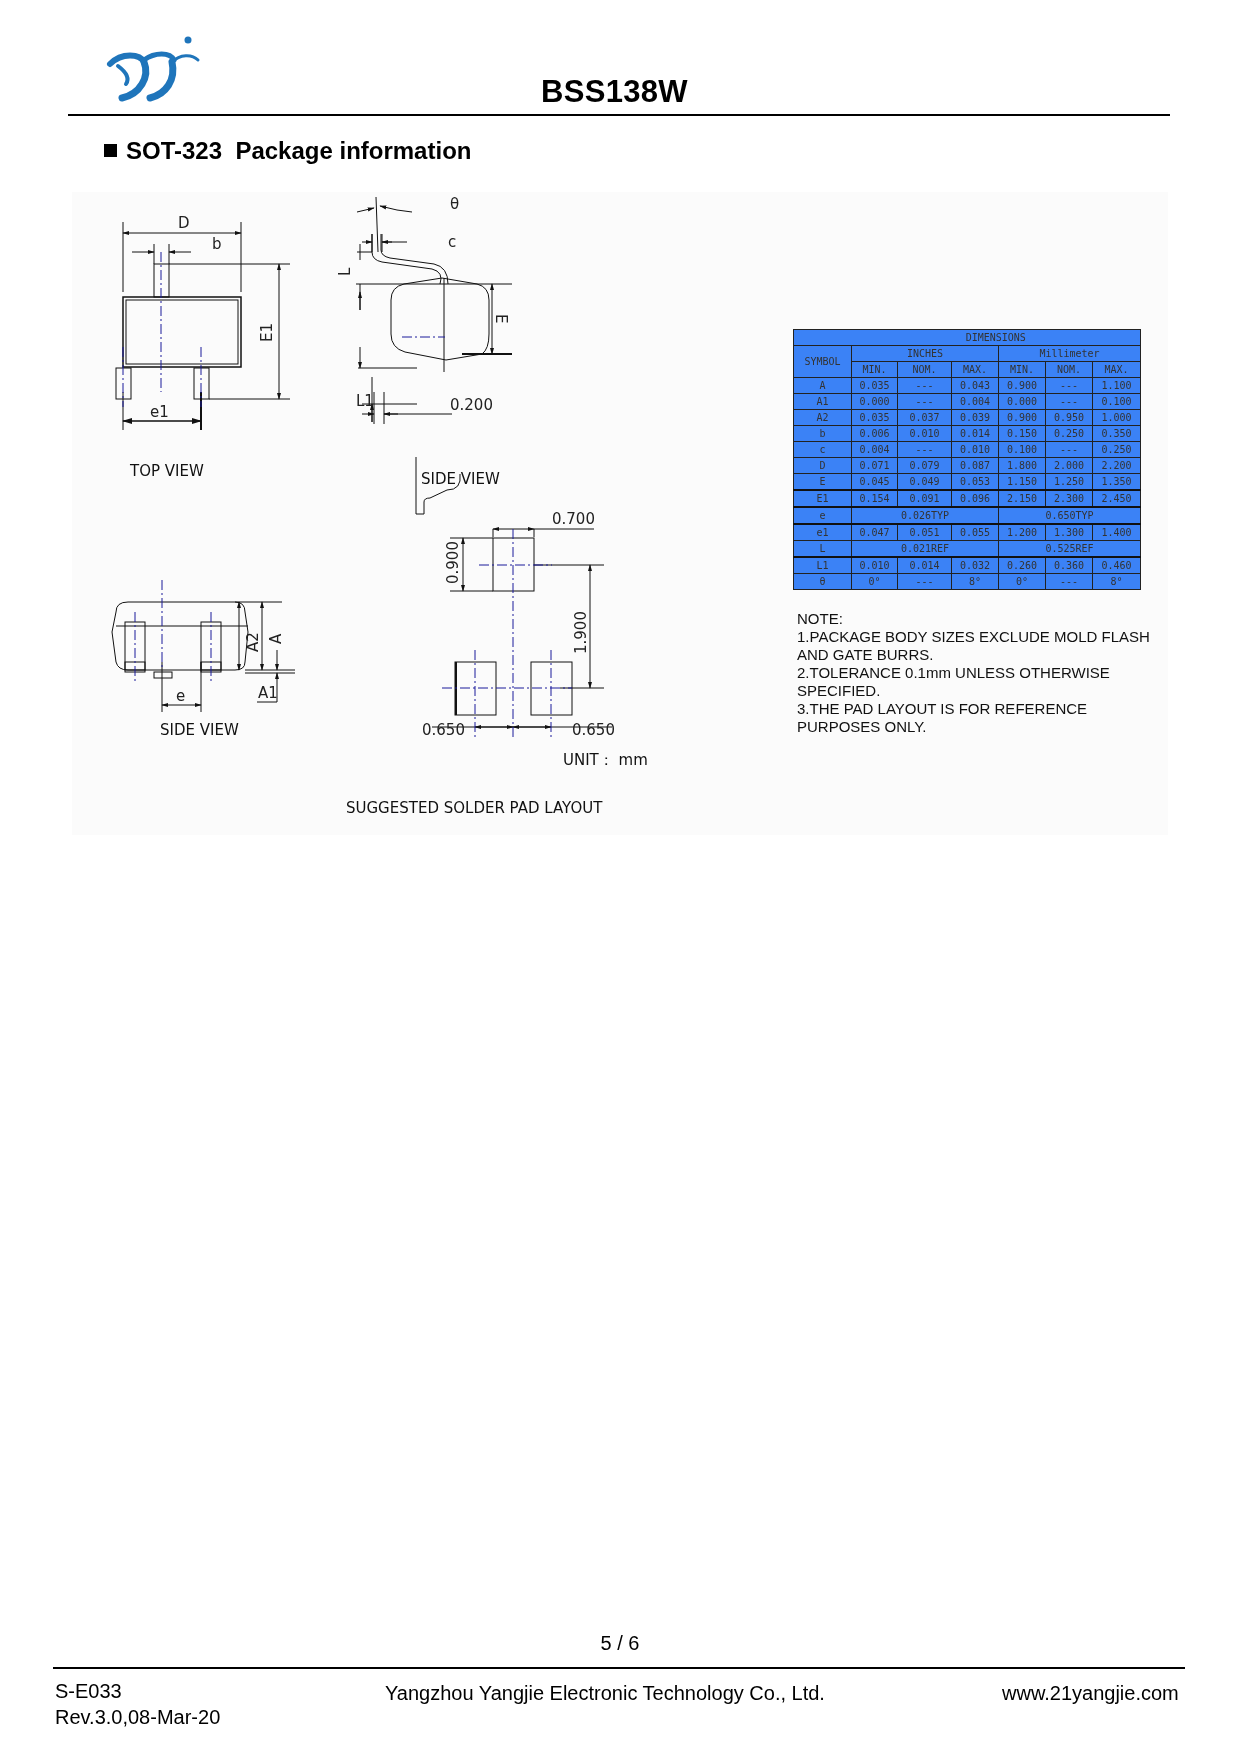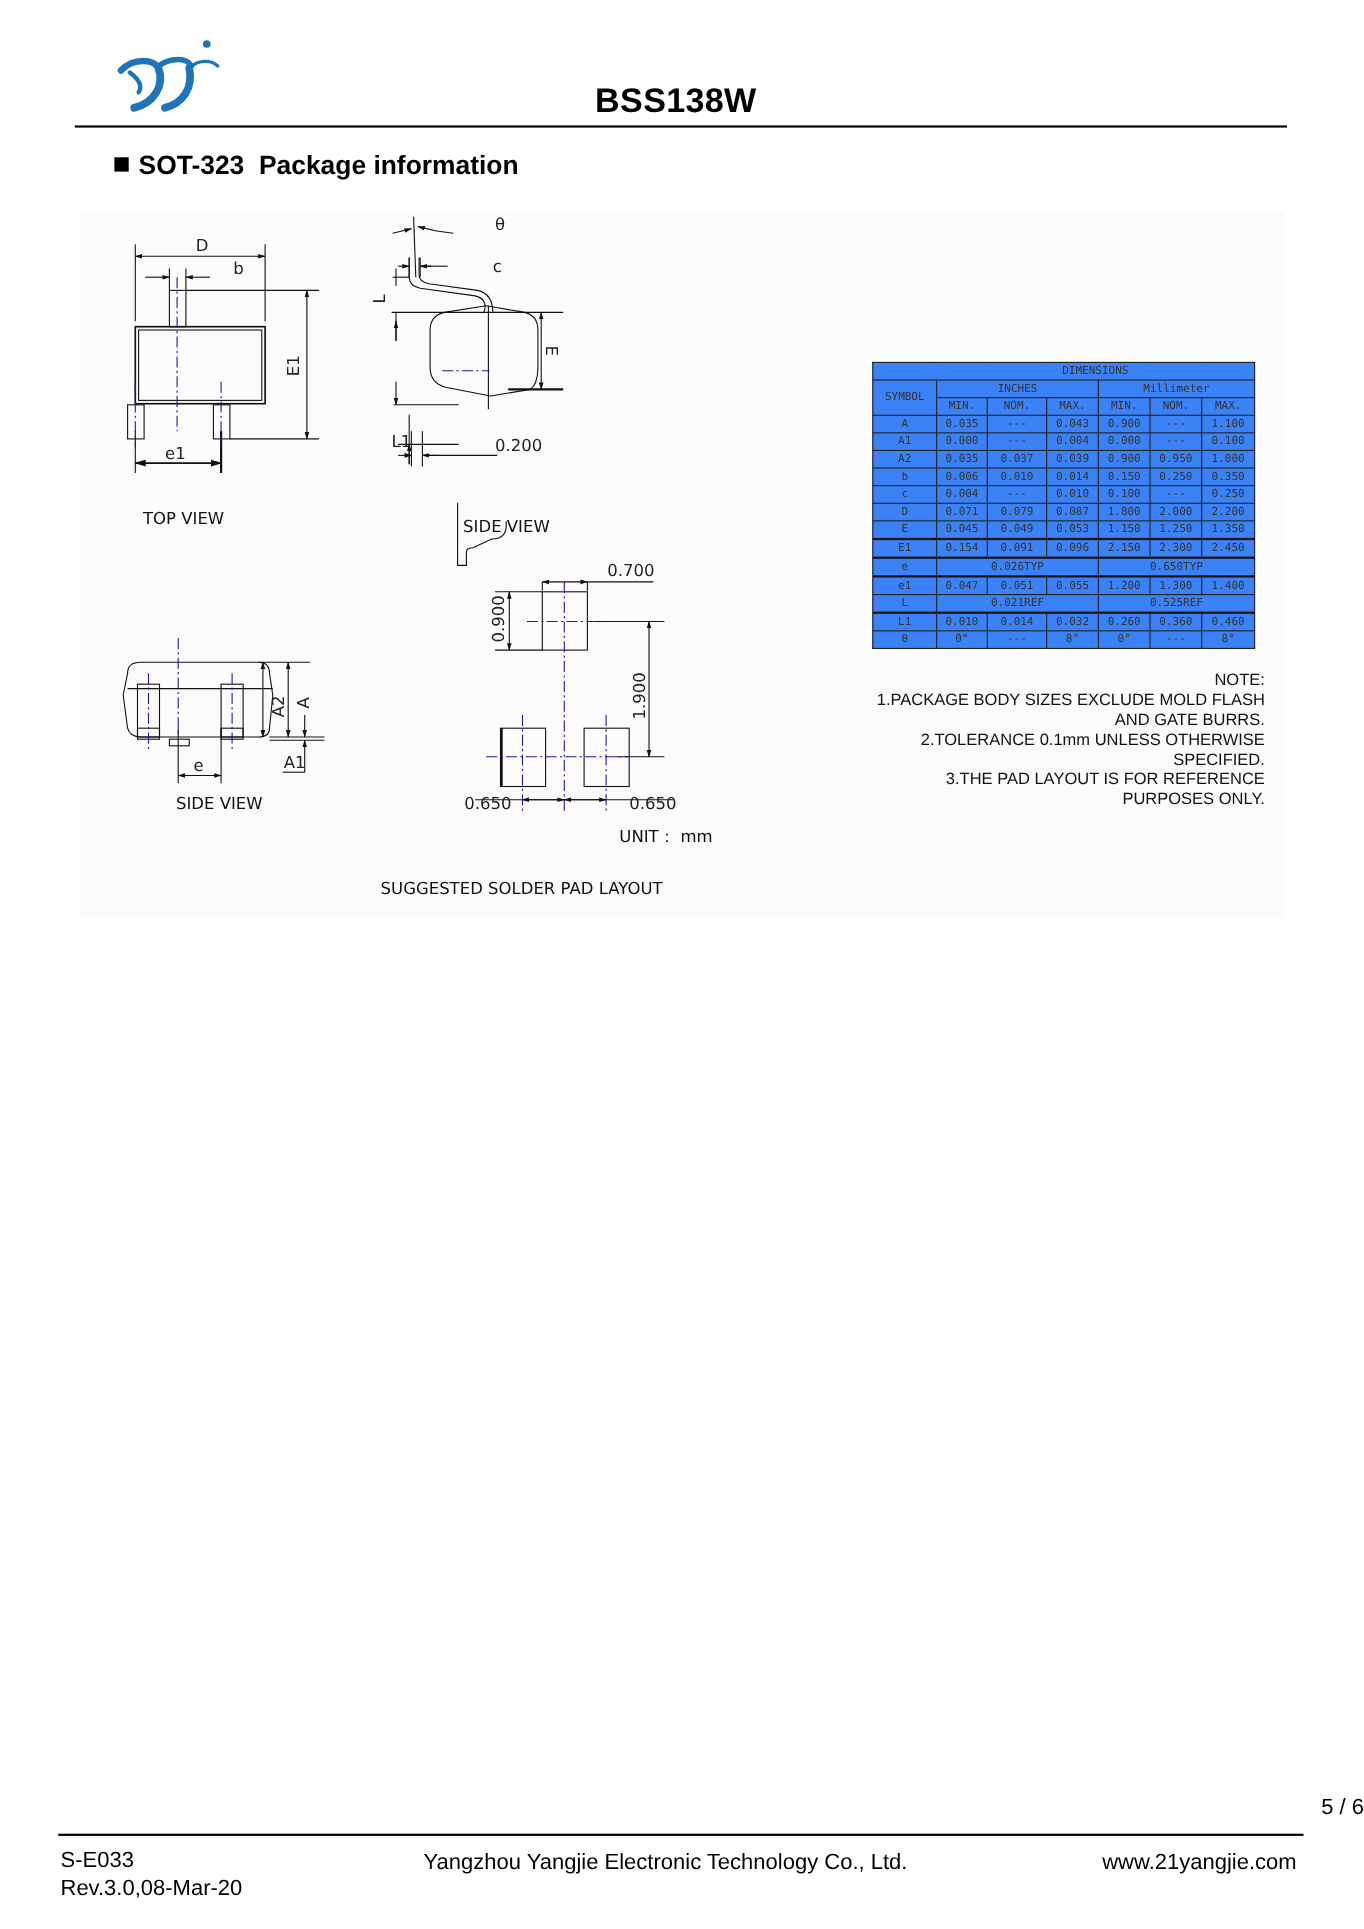--- a/index.html
+++ b/index.html
@@ -12,22 +12,22 @@
   #section-heading { left:72px; top:137px; font-size:24px; font-weight:bold; white-space:pre;margin-left:32px; }
   #section-heading .bullet { display:inline-block; width:13px; height:13px; background:#000; margin-right:9px; vertical-align:middle; position:relative; top:-2px; }
   #drawing-area { left:72px; top:192px; width:1096px; height:643px; background:#fbfbfb; }
   .drawing-svg { position:absolute; left:0; top:0; overflow:visible; }
   .cad-label { font-family:"DejaVu Sans", sans-serif; font-size:15px; fill:#222; }
   .cad-caption { font-family:"DejaVu Sans", sans-serif; font-size:15px; fill:#111; }
   
   #dim-table { left:793px; top:329px; border-collapse:collapse; font-family:"DejaVu Sans Mono", monospace; font-size:10px; color:#333; background:#3b82f6; }
   #dim-table td, #dim-table th { border:1px solid #222; text-align:center; padding:0; height:15px; font-weight:normal; }
   #dim-table .thick-bottom td { border-bottom:2px solid #111; }
-  #notes { left:797px; top:610px; font-size:15px; line-height:18px; color:#111; font-family:"Liberation Sans", sans-serif;text-align:right; }
-  #page-number { left:0; width:1240px; top:1632px; text-align:right; font-size:20px; }
+  #notes { left:797px; top:610px; font-size:15px; line-height:18px; color:#111; font-family:"Liberation Sans", sans-serif; }
+  #page-number { left:0; width:1240px; top:1632px; text-align:center; font-size:20px; }
   #footer-rule { left:53px; top:1667px; width:1132px; height:2px; background:#000; }
   #footer-doc-id { left:55px; top:1680px; font-size:20px; }
   #footer-rev { left:55px; top:1706px; font-size:20px; }
   #footer-company { left:385px; top:1682px; font-size:20px; }
   #footer-website { left:988px; top:1682px; font-size:20px;margin-left:14px; }
 </style>
 </head>
 <body>
 
 <svg id="logo" class="abs" viewBox="0 0 105 75">

